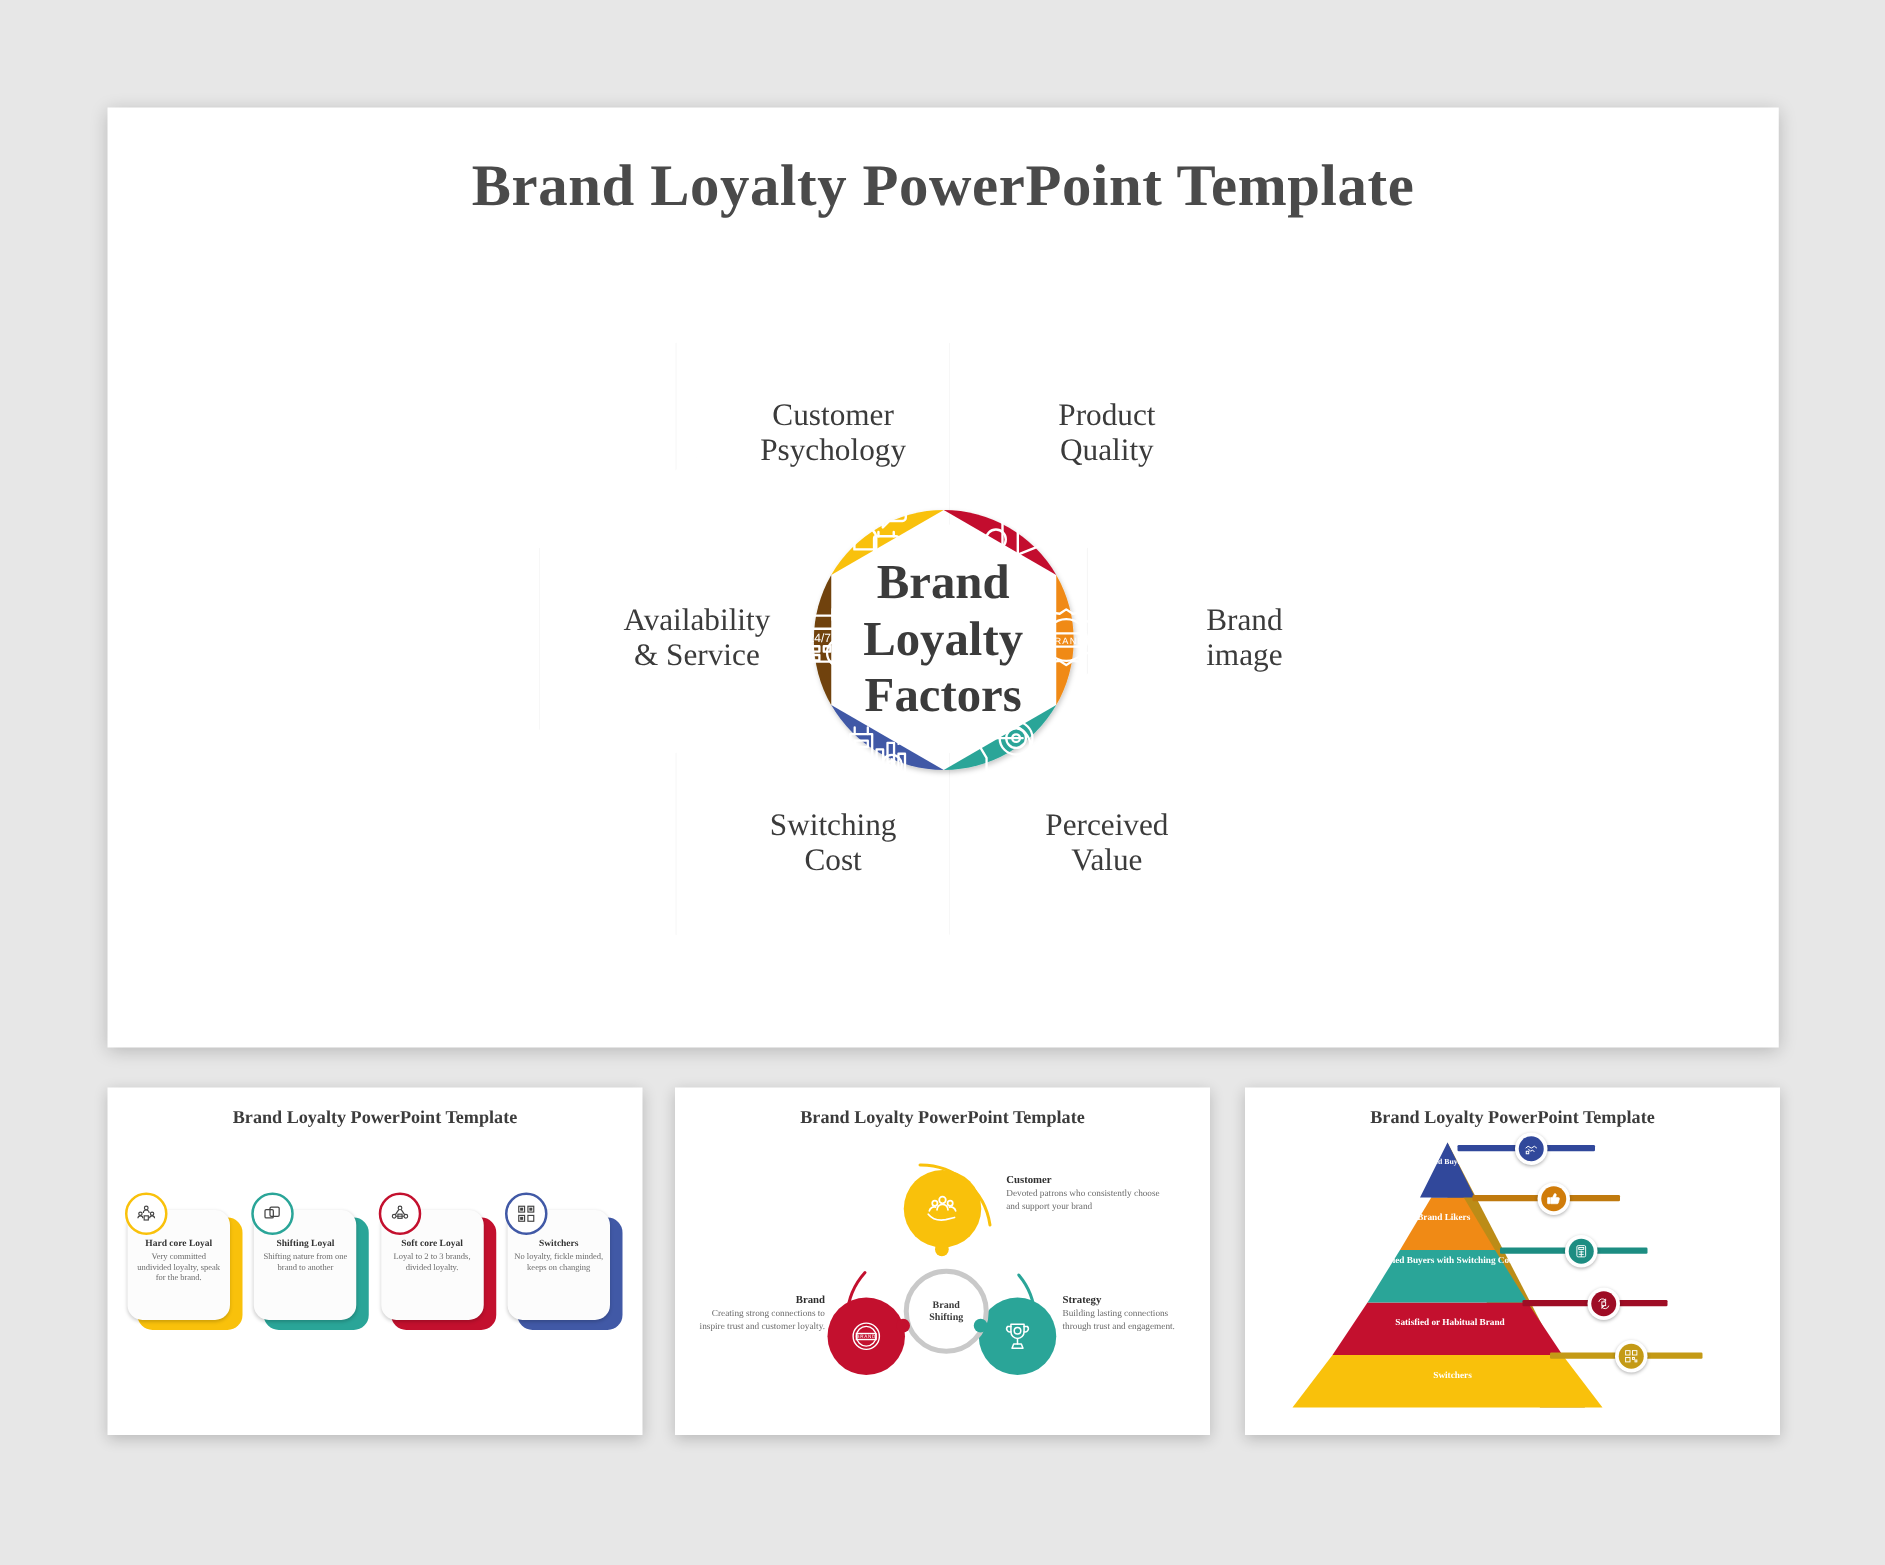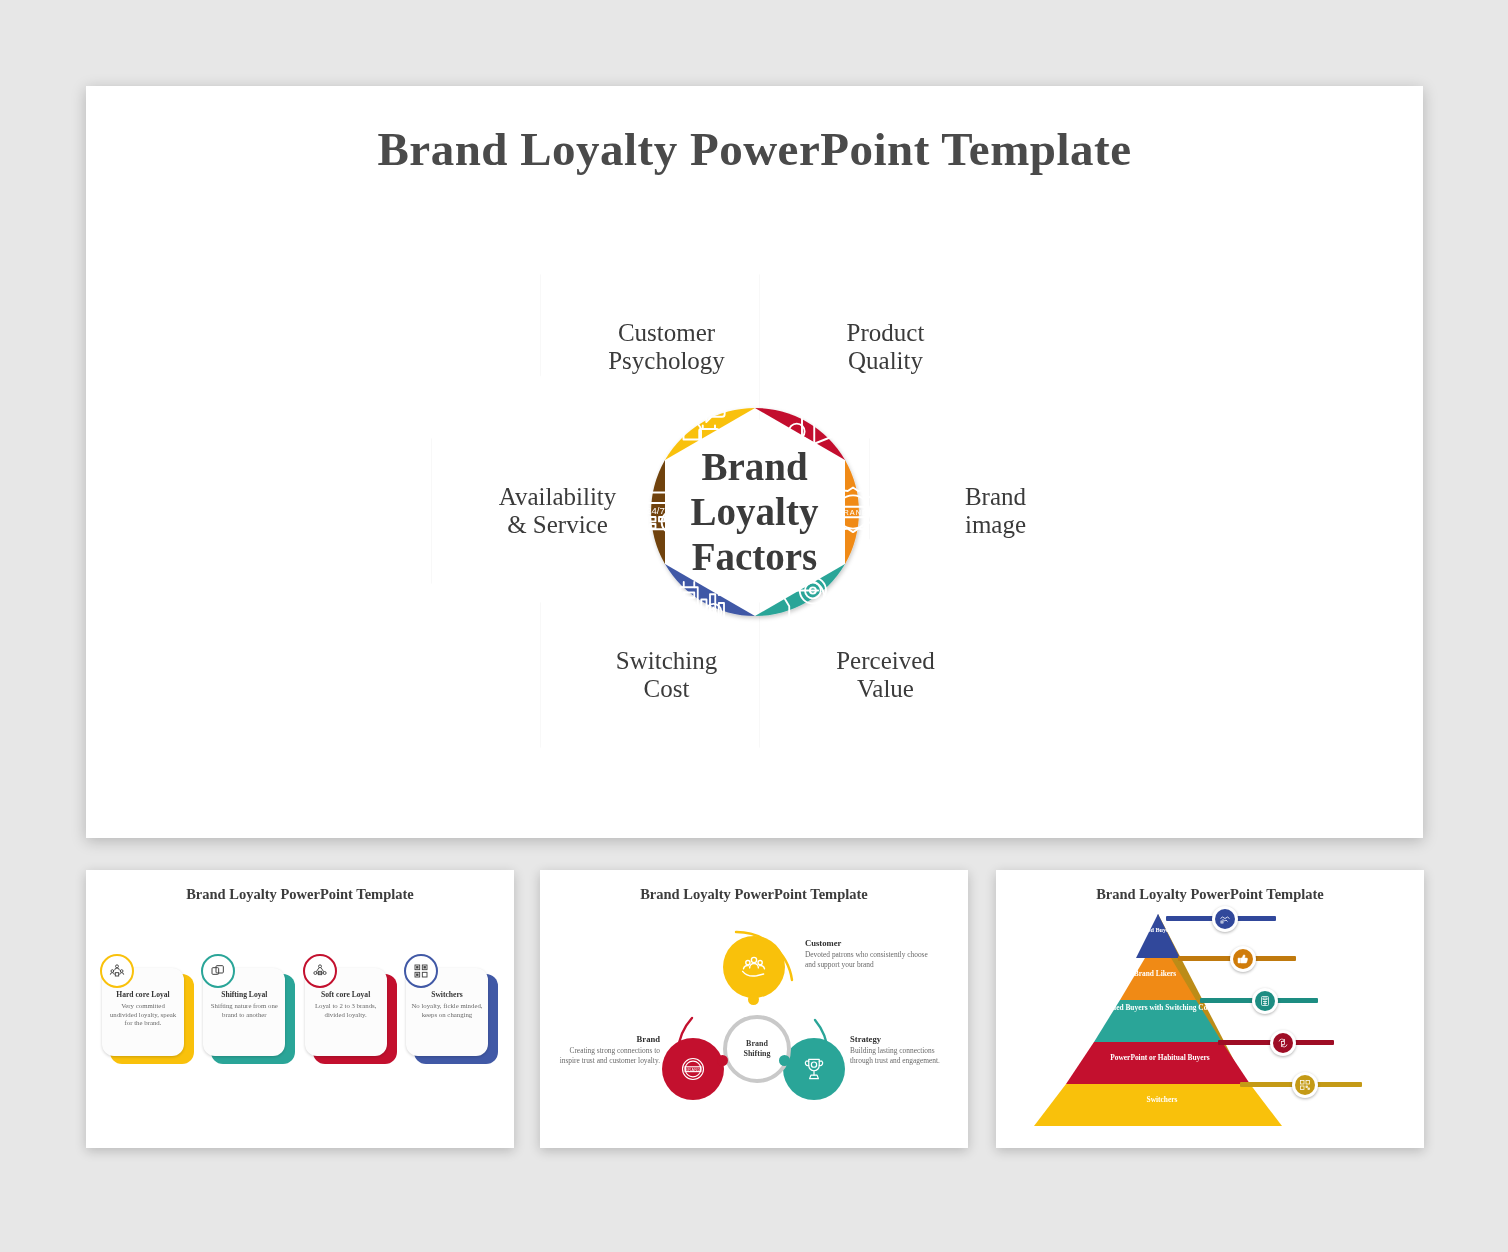--- a/index.html
+++ b/index.html
@@ -644,18 +644,18 @@
               <rect x="3" y="14" width="7" height="7"></rect>
               <rect x="14" y="14" width="3" height="3"></rect>
               <rect x="18" y="18" width="3" height="3"></rect>
             </svg>
         </div>
       </div>
 
       <div class="pyr-text" style="left:122px; top:22px; width:62px; font-size:6.2px;">Committed Buyers</div>
       <div class="pyr-text" style="left:114px; top:66px; width:90px; font-size:7.4px;">Brand Likers</div>
       <div class="pyr-text" style="left:100px; top:100px; width:120px; font-size:7.4px;">Satisfied Buyers with Switching Costs</div>
-      <div class="pyr-text" style="left:84px; top:150px; width:160px; font-size:7.4px;">PowerPoint or Habitual Buyers</div>
+      <div class="pyr-text" style="left:84px; top:150px; width:160px; font-size:7.4px;">Satisfied or Habitual Brand</div>
       <div class="pyr-text" style="left:76px; top:192px; width:180px; font-size:7.4px;">Switchers</div>
     </div>
   </div>
 
 </div>
 
 </body></html>

